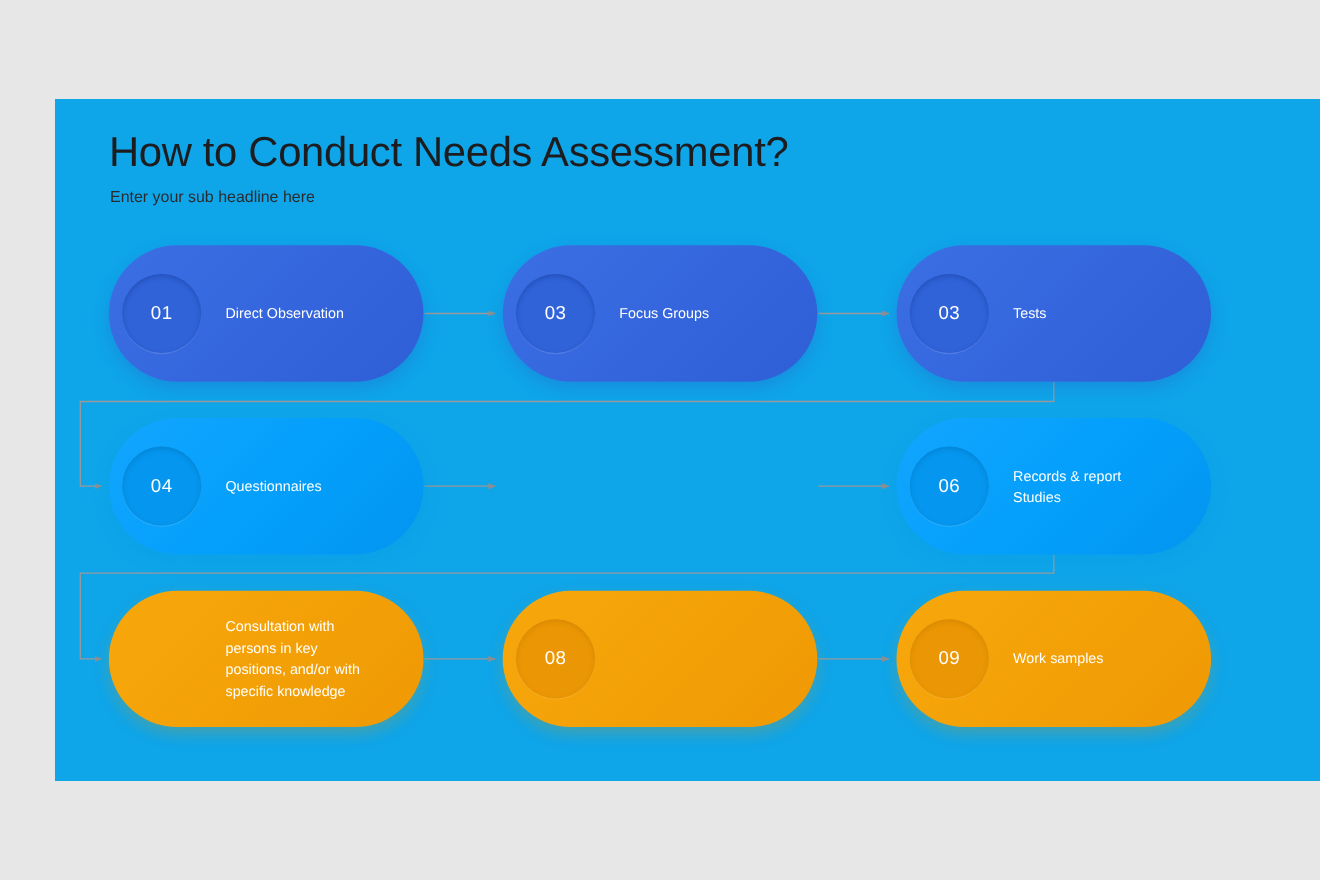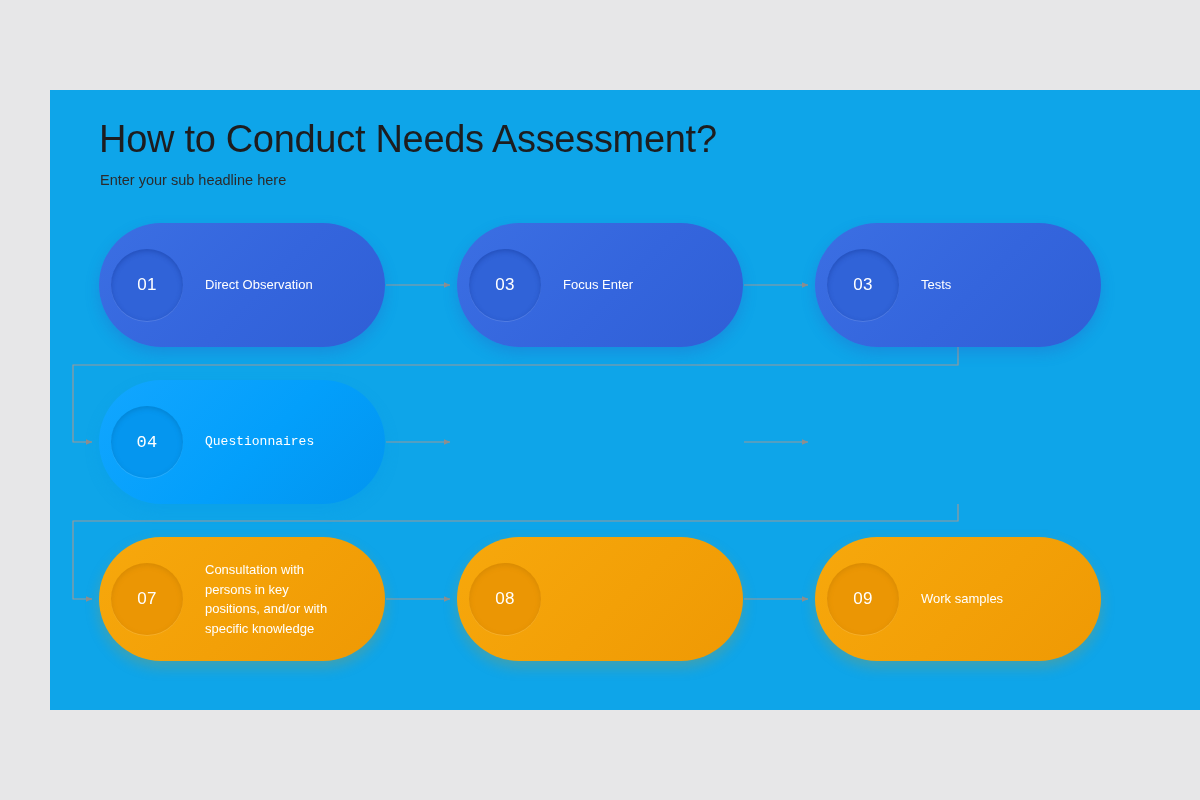--- a/index.html
+++ b/index.html
@@ -87,21 +87,20 @@
   .pill.row1 { top: 290px; }
   .pill.row2 { top: 447px; }
 
   .pill.blue {
     background: linear-gradient(135deg, #3b6fe3 0%, #3465dd 55%, #2f5fd6 100%);
     box-shadow: 0 6px 14px rgba(45, 85, 190, 0.28);
   }
   .pill.cyan {
     background: linear-gradient(135deg, #12a6ff 0%, #039ffb 55%, #0295ef 100%);
     box-shadow: 0 6px 14px rgba(3, 150, 230, 0.26);
-    font-family: Liberation Mono, monospace;
   }
   .pill.orange {
     background: linear-gradient(135deg, #f7a80c 0%, #f3a007 55%, #ef9904 100%);
     box-shadow: 0 6px 14px rgba(220, 150, 5, 0.26);
   }
 
   
   .badge {
     position: absolute;
     left: 12px;
@@ -178,34 +177,38 @@
         <line x1="694" y1="509" x2="758" y2="509" marker-end="url(#arrowhead)"></line>
       </g>
     </svg>
 
     <div class="pill blue row0 col0 w-short">
       <div class="badge">01</div>
       <div class="pill-label">Direct Observation</div>
     </div>
     <div class="pill blue row0 col1 w-short">
       <div class="badge">03</div>
-      <div class="pill-label">Focus Enter</div>
+      <div class="pill-label">Focus Groups</div>
     </div>
     <div class="pill blue row0 col2 w-short">
       <div class="badge">03</div>
       <div class="pill-label">Tests</div>
     </div>
 
     <div class="pill cyan row1 col0 w-short">
       <div class="badge">04</div>
       <div class="pill-label">Questionnaires</div>
     </div>
+    <div class="pill cyan row1 col2 w-short">
+      <div class="badge">06</div>
+      <div class="pill-label">Records &amp; report
+Studies</div>
+    </div>
 
     <div class="pill orange row2 col0 w-short">
-      <div class="badge">07</div>
       <div class="pill-label">Consultation with
 persons in key
 positions, and/or with
 specific knowledge</div>
     </div>
     <div class="pill orange row2 col1 w-short">
       <div class="badge">08</div>
     </div>
     <div class="pill orange row2 col2 w-short">
       <div class="badge">09</div>

